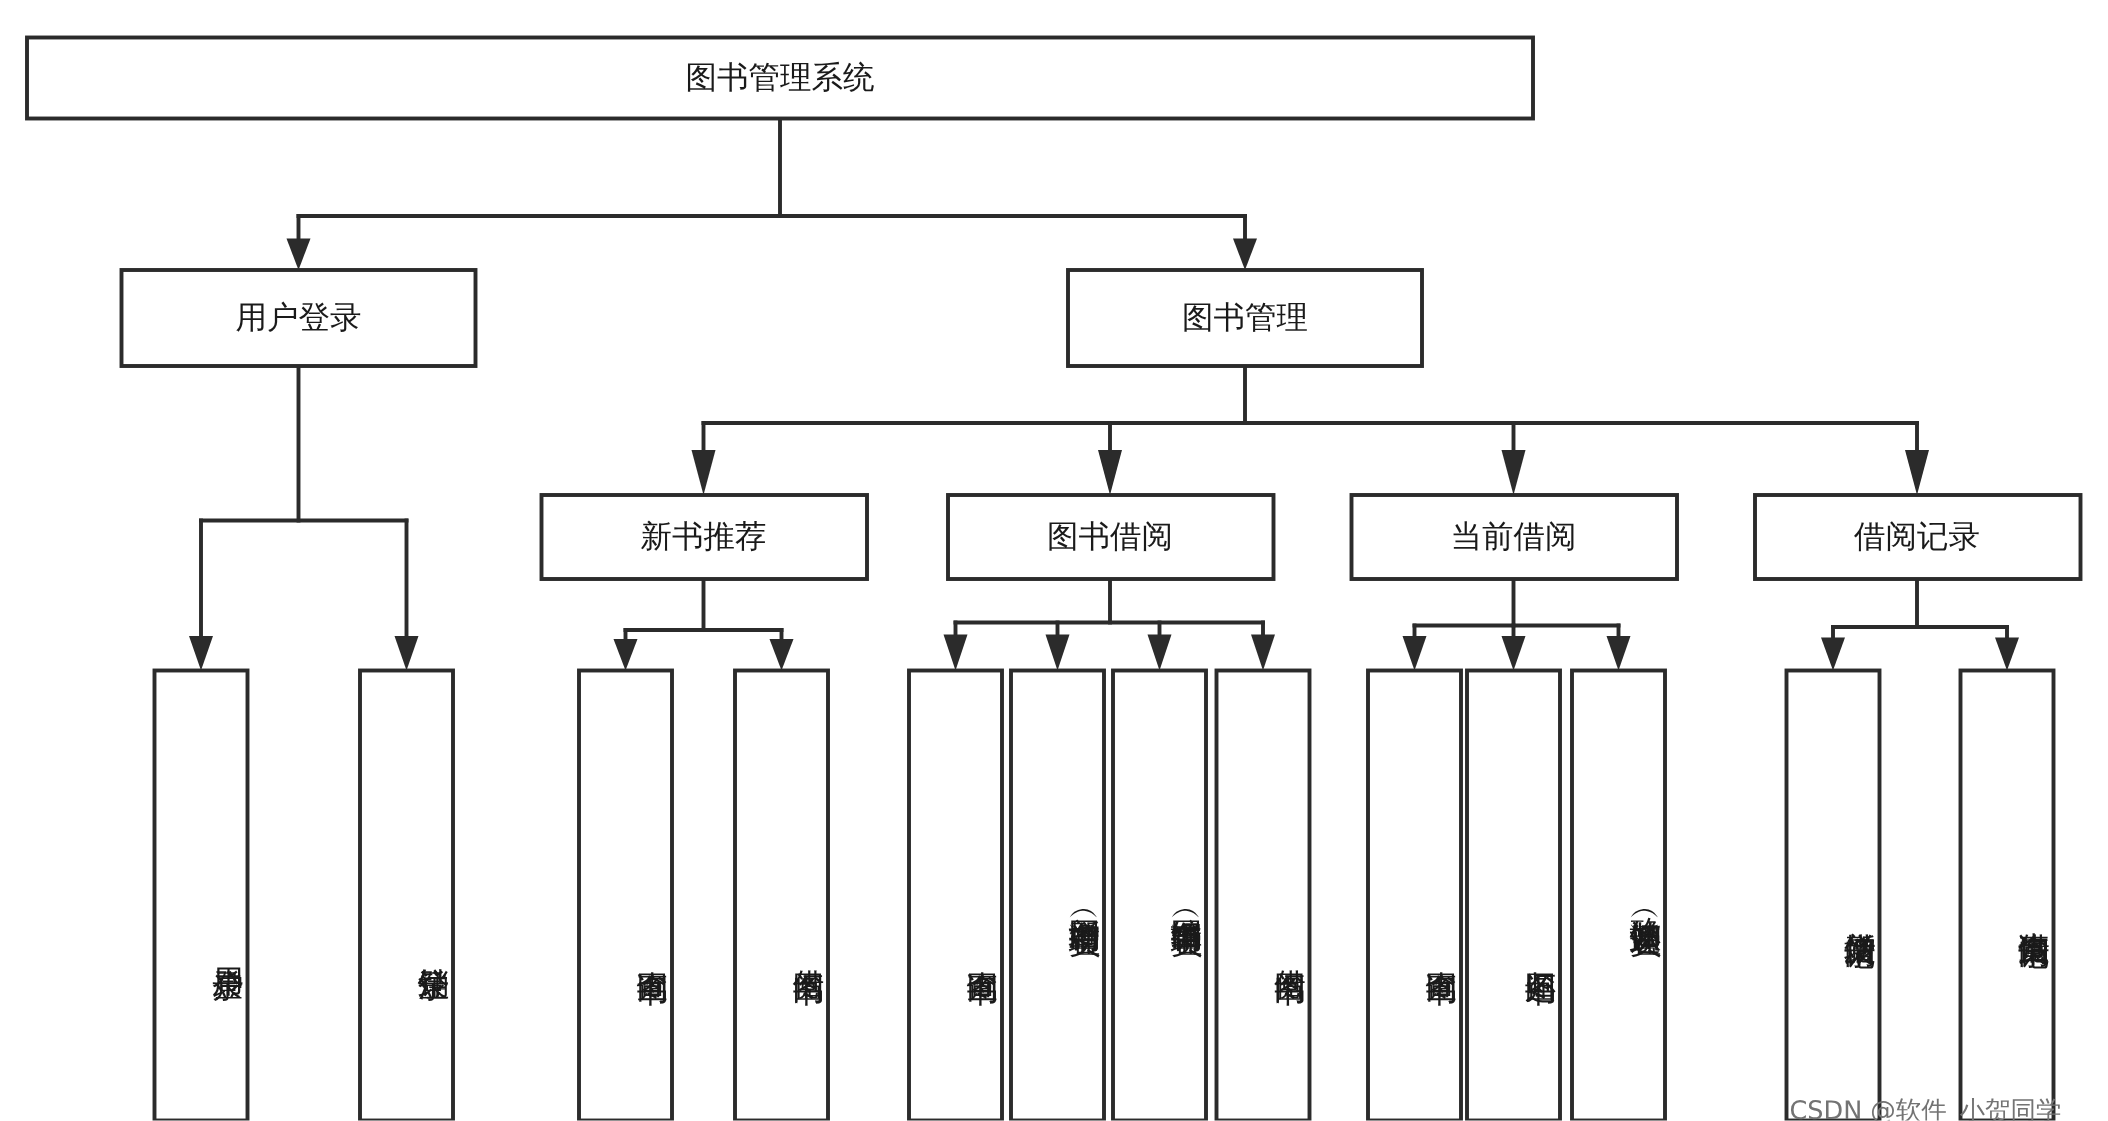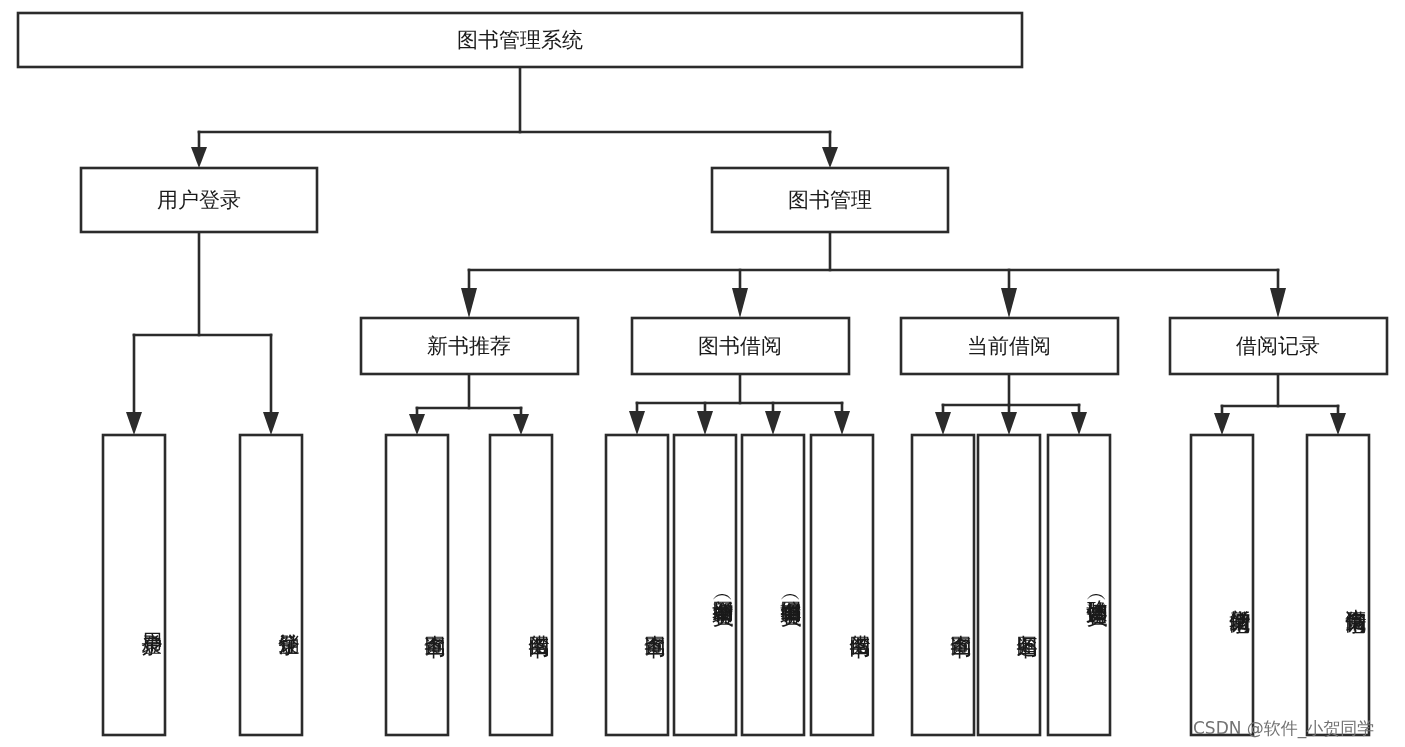--- a/index.html
+++ b/index.html
@@ -11,20 +11,21 @@
     width: 1405px;
     height: 747px;
     font-family: "DejaVu Sans", "Liberation Sans", sans-serif;
     overflow: hidden;
   }
   #diagram-root {
     position: relative;
     width: 1405px;
     height: 547px;
     background: #ffffff;
+    margin-top: 12px;
   }
   svg.flow {
     position: absolute;
     top: 0;
     left: 0;
     width: 1405px;
     height: 747px;
   }
   .node-box {
     fill: #ffffff;

